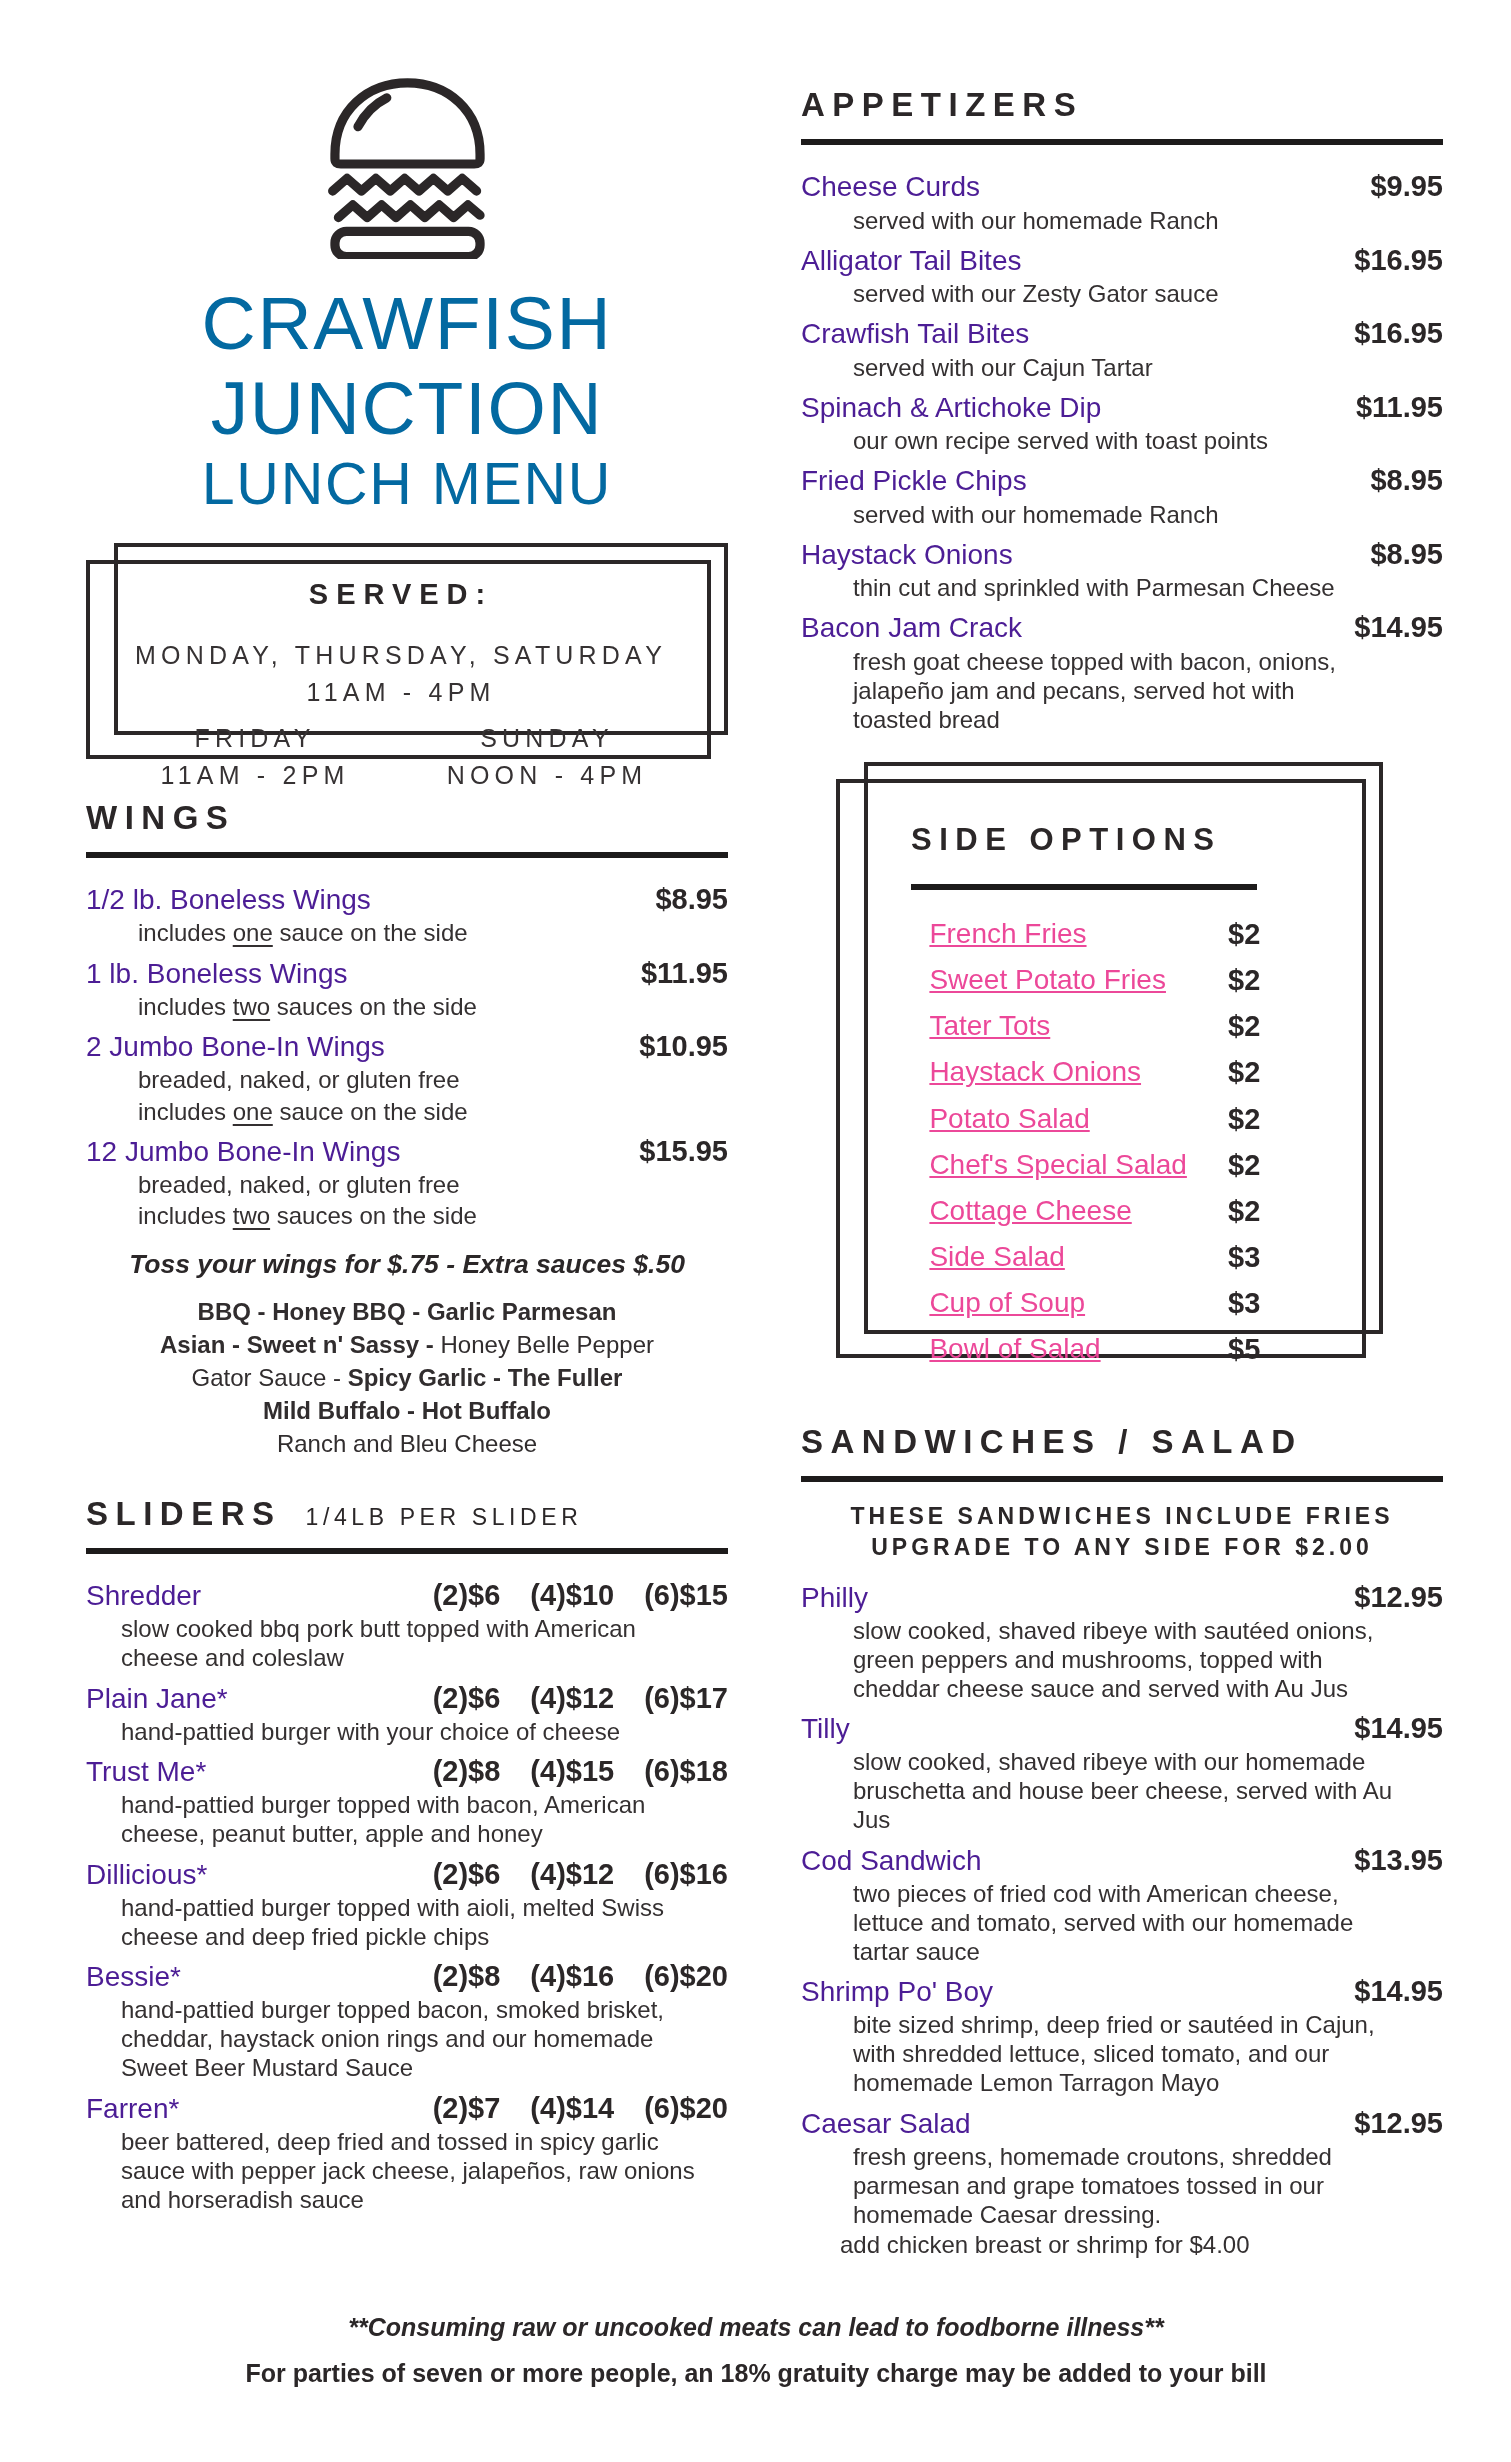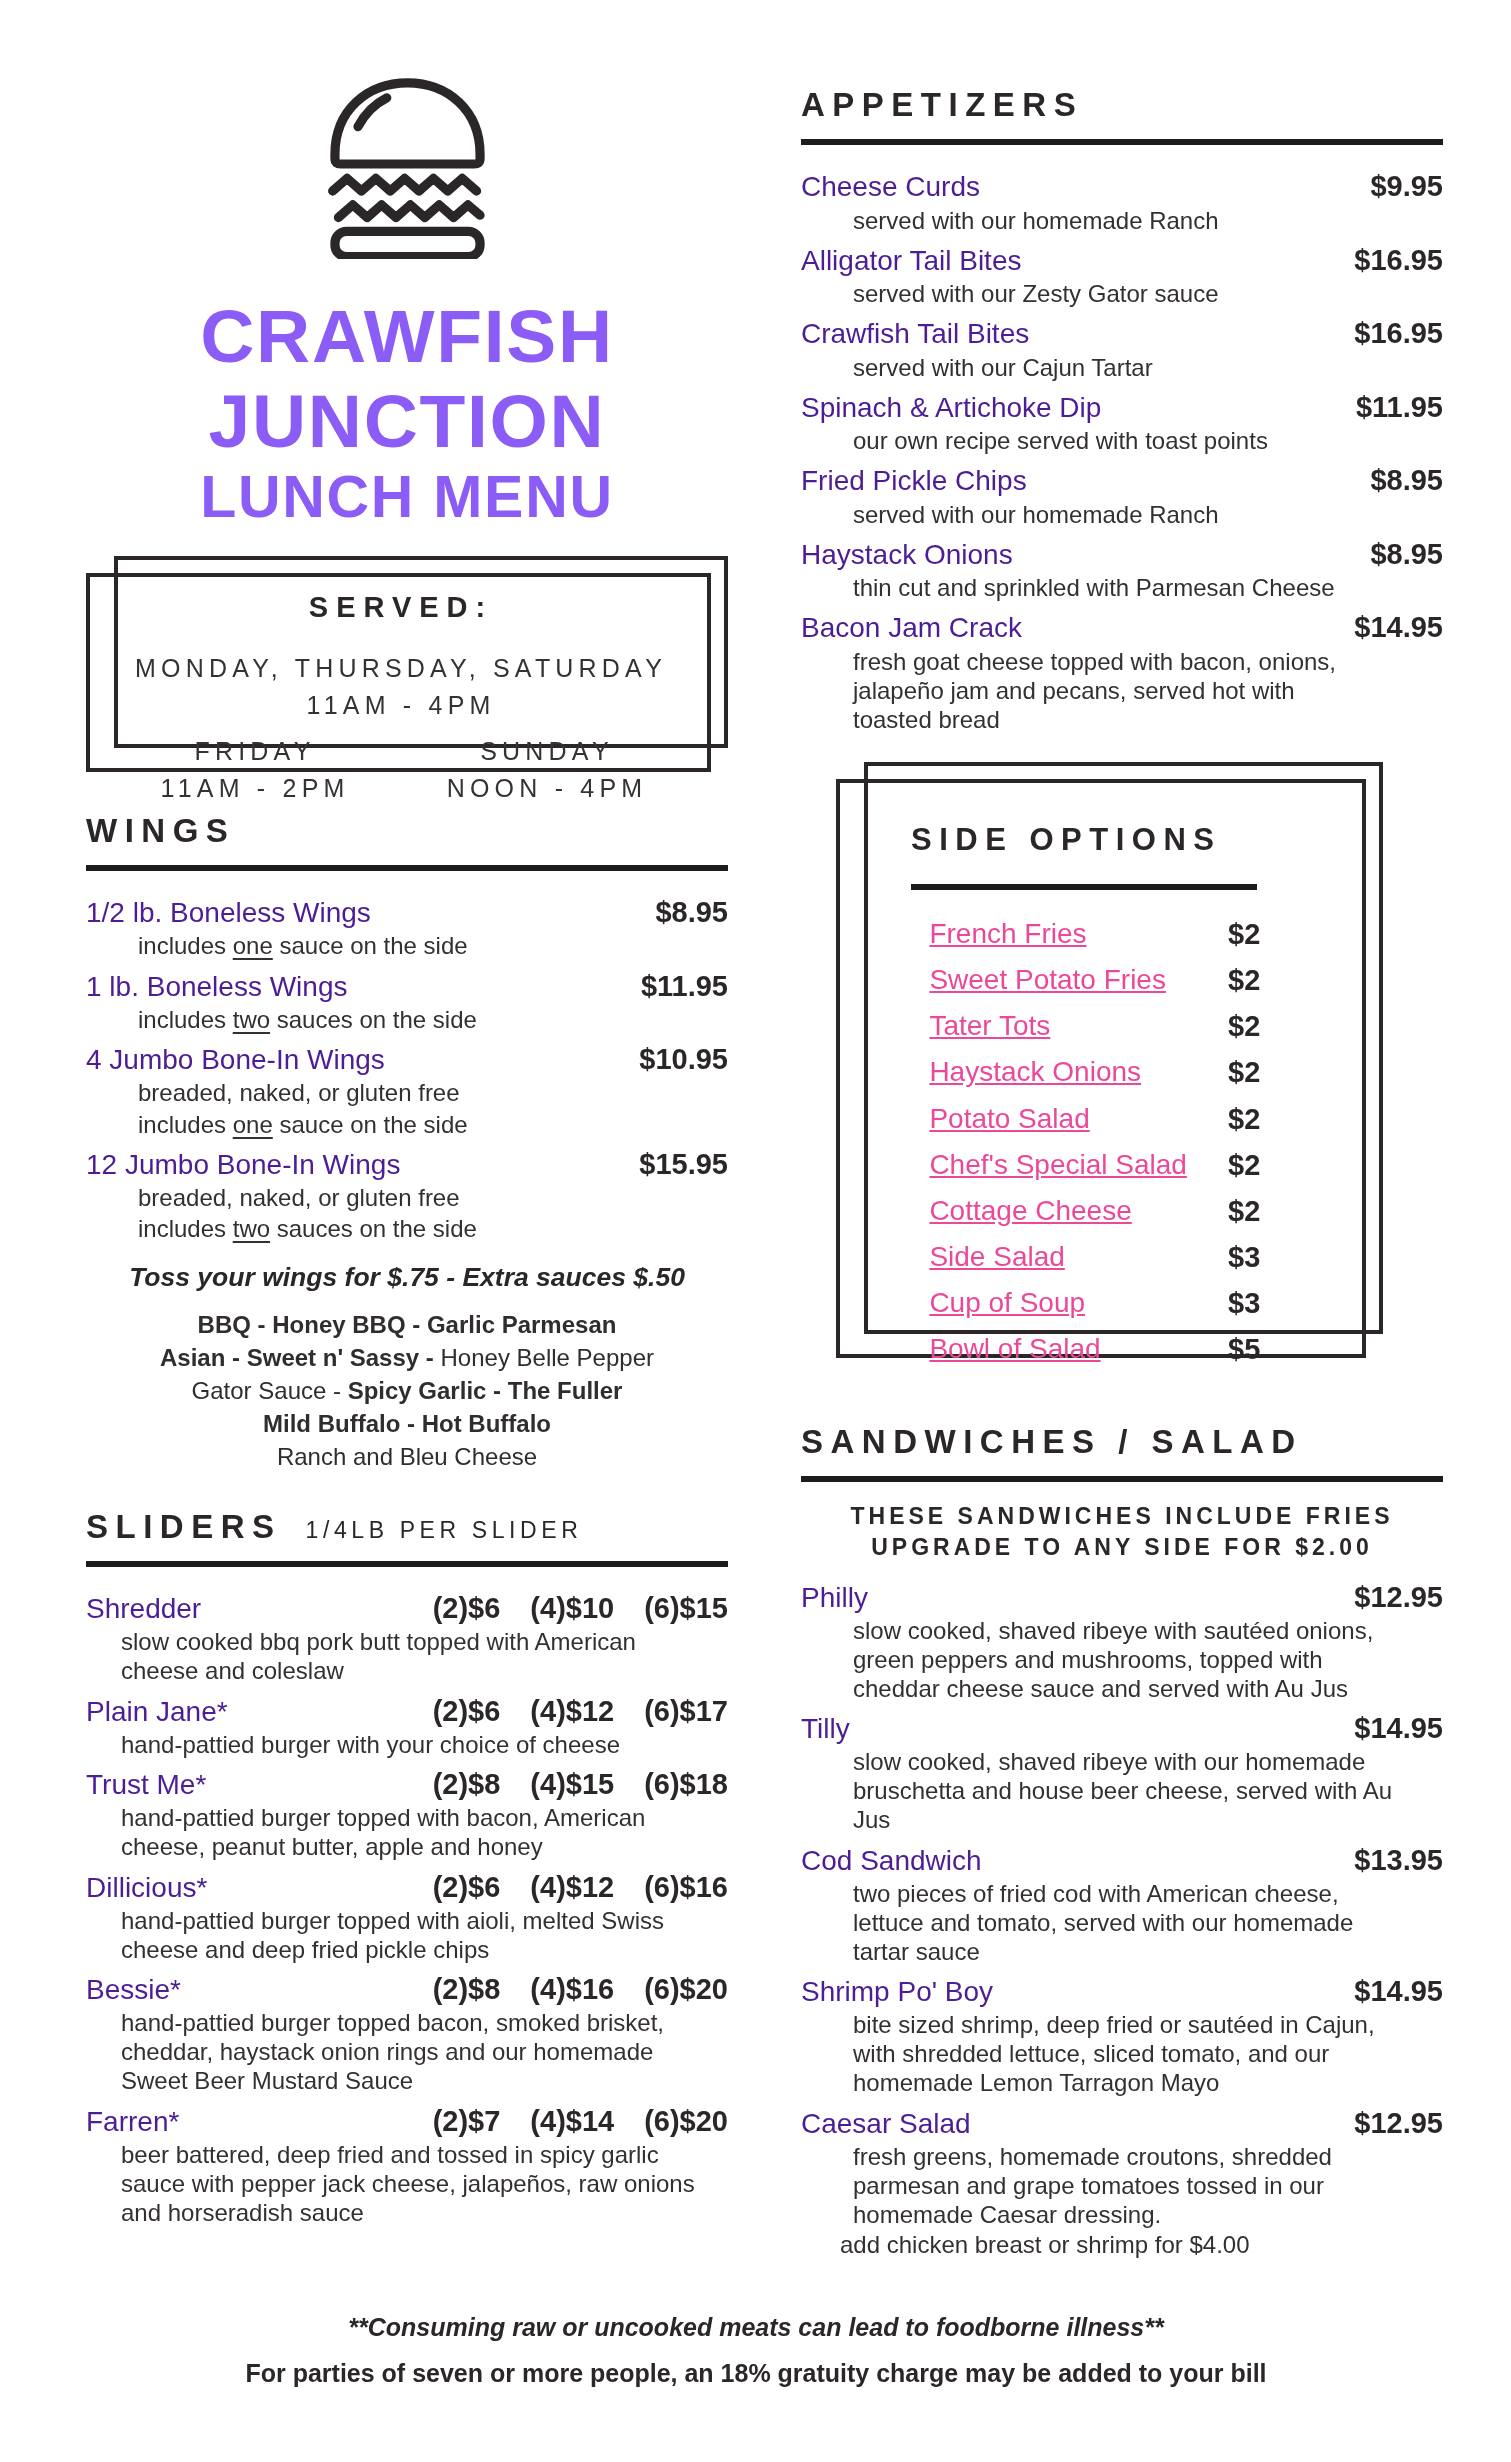--- a/index.html
+++ b/index.html
@@ -13,21 +13,21 @@
   }
   .page { position:absolute; inset:0; overflow:hidden; }
 
   
   .col-left  { position:absolute; left:86px;  top:63px; width:642px; }
   .col-right { position:absolute; left:801px; top:86px; width:642px; }
 
   
   .logo { display:block; margin:5.8px auto 0 auto; width:179px; height:190px; }
   .logo svg { width:100%; height:100%; }
-  .title { margin-top:35px; text-align:center; font-weight:700; color:#8b5cf6; }
+  .title { margin-top:22px; text-align:center; font-weight:400; color:#0369a1; }
   .title .t1, .title .t2 { font-size:75px; line-height:85px; letter-spacing:1.7px; }
   .title .t3 { font-size:59px; line-height:66px; letter-spacing:1.7px; }
 
   
   .offset-box { position:relative; }
   .frame { position:absolute; border:4px solid #2b2728; }
   .frame.back  { left:28px; top:0;   right:0;    bottom:24px; }
   .frame.front { left:0;   top:17.3px; right:17.3px; bottom:0;   }
 
   .served-box { margin-top:26px; height:216px; }
@@ -137,21 +137,21 @@
       </div>
       <div class="item">
         <div class="irow">
           <span class="iname">1 lb. Boneless Wings</span>
           <span class="iprice">$11.95</span>
         </div>
         <div class="idesc inc"><span>includes </span><span class="u">two</span><span> sauces on the side</span></div>
       </div>
       <div class="item">
         <div class="irow">
-          <span class="iname">4 Jumbo Bone-In Wings</span>
+          <span class="iname">2 Jumbo Bone-In Wings</span>
           <span class="iprice">$10.95</span>
         </div>
         <div class="idesc">breaded, naked, or gluten free</div>
         <div class="idesc inc"><span>includes </span><span class="u">one</span><span> sauce on the side</span></div>
       </div>
       <div class="item">
         <div class="irow">
           <span class="iname">12 Jumbo Bone-In Wings</span>
           <span class="iprice">$15.95</span>
         </div>

